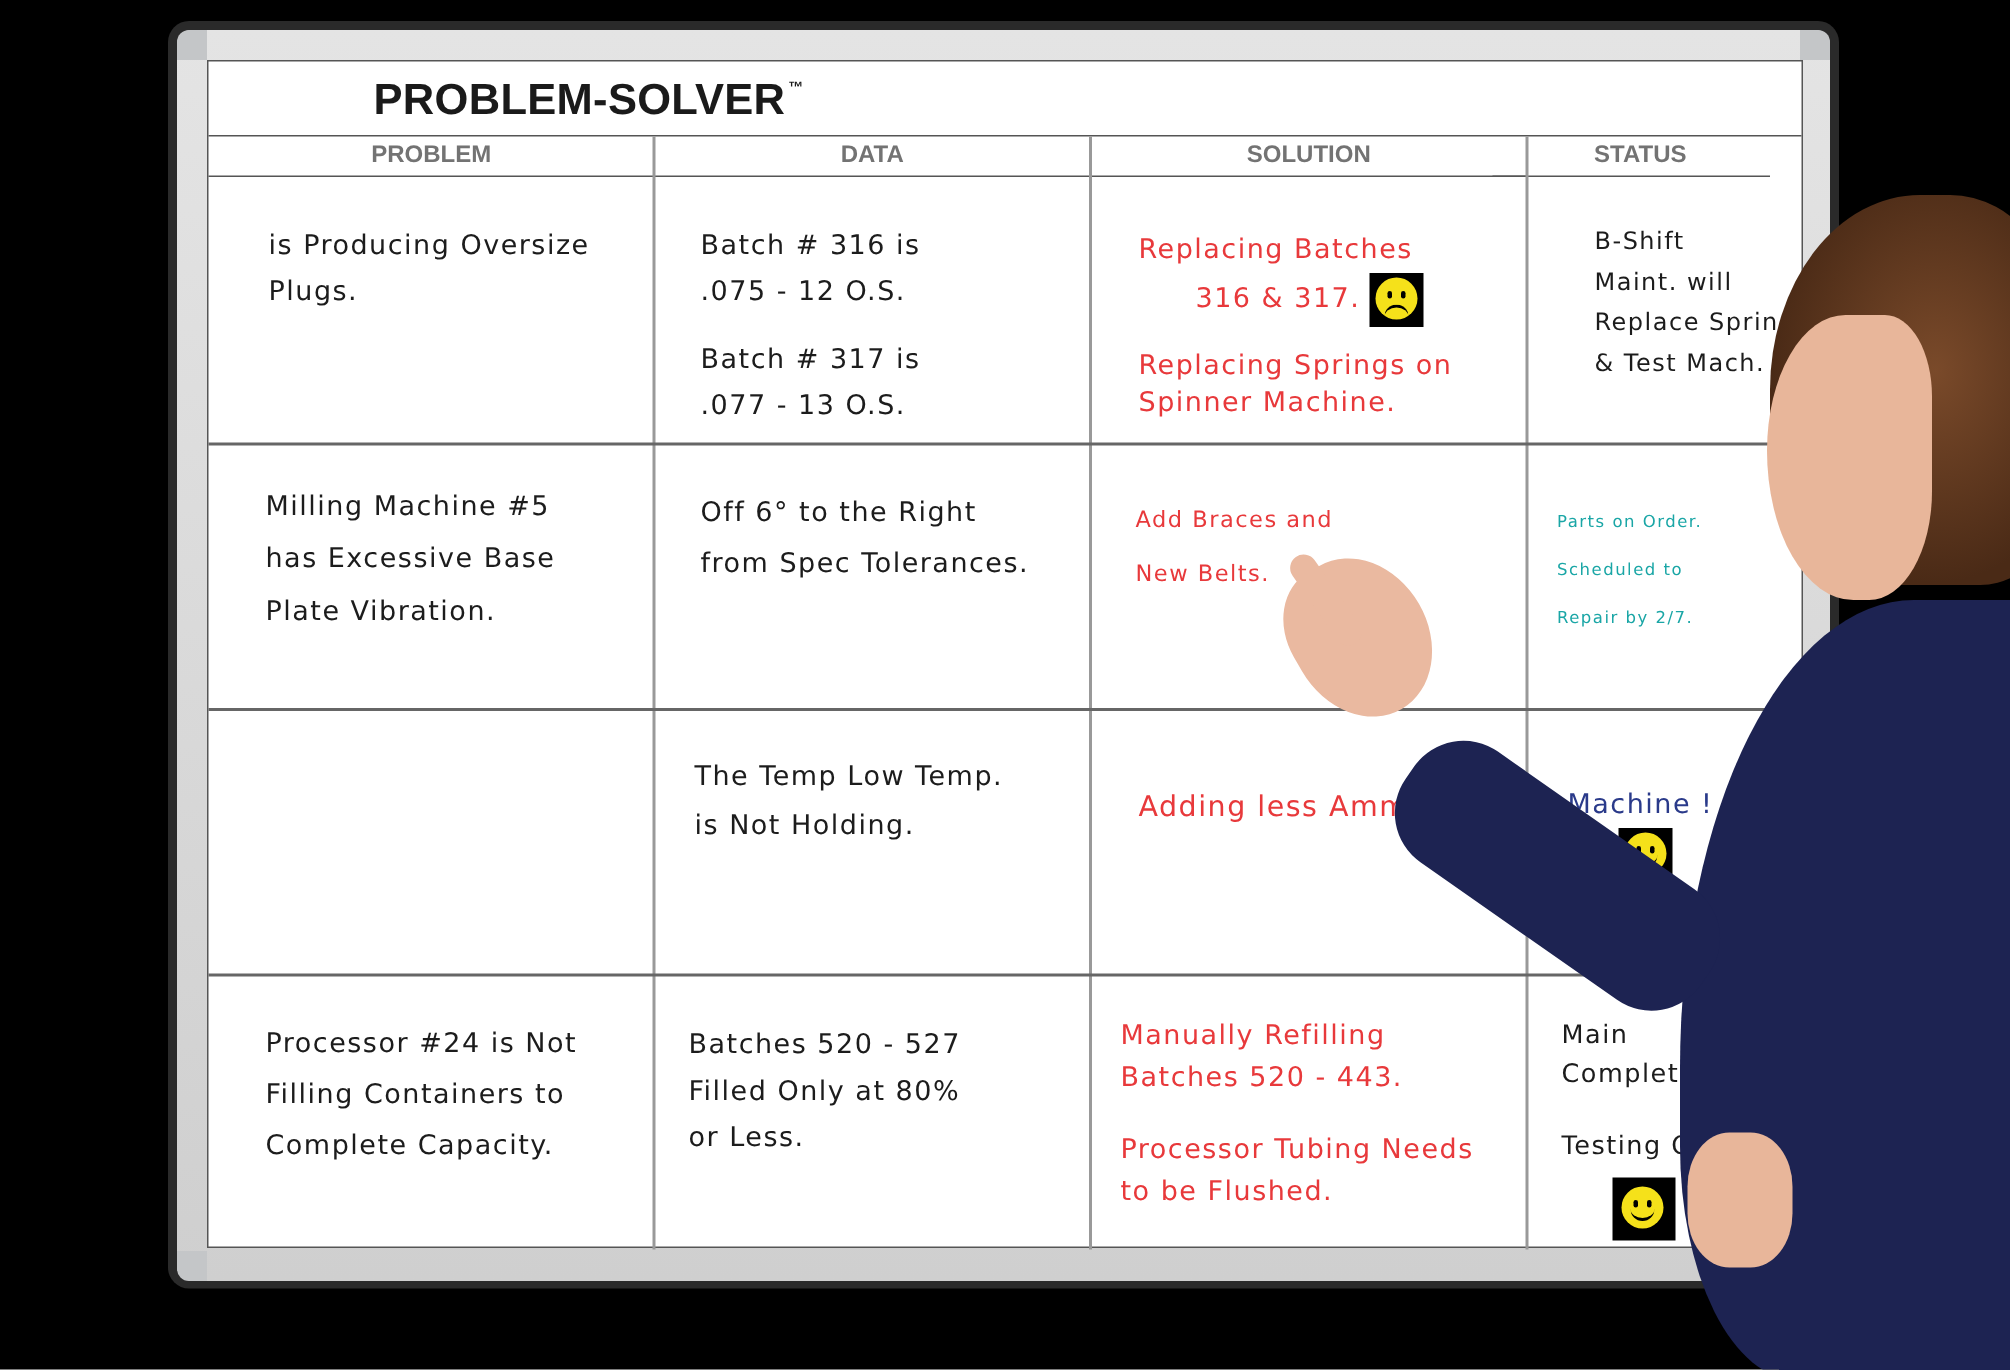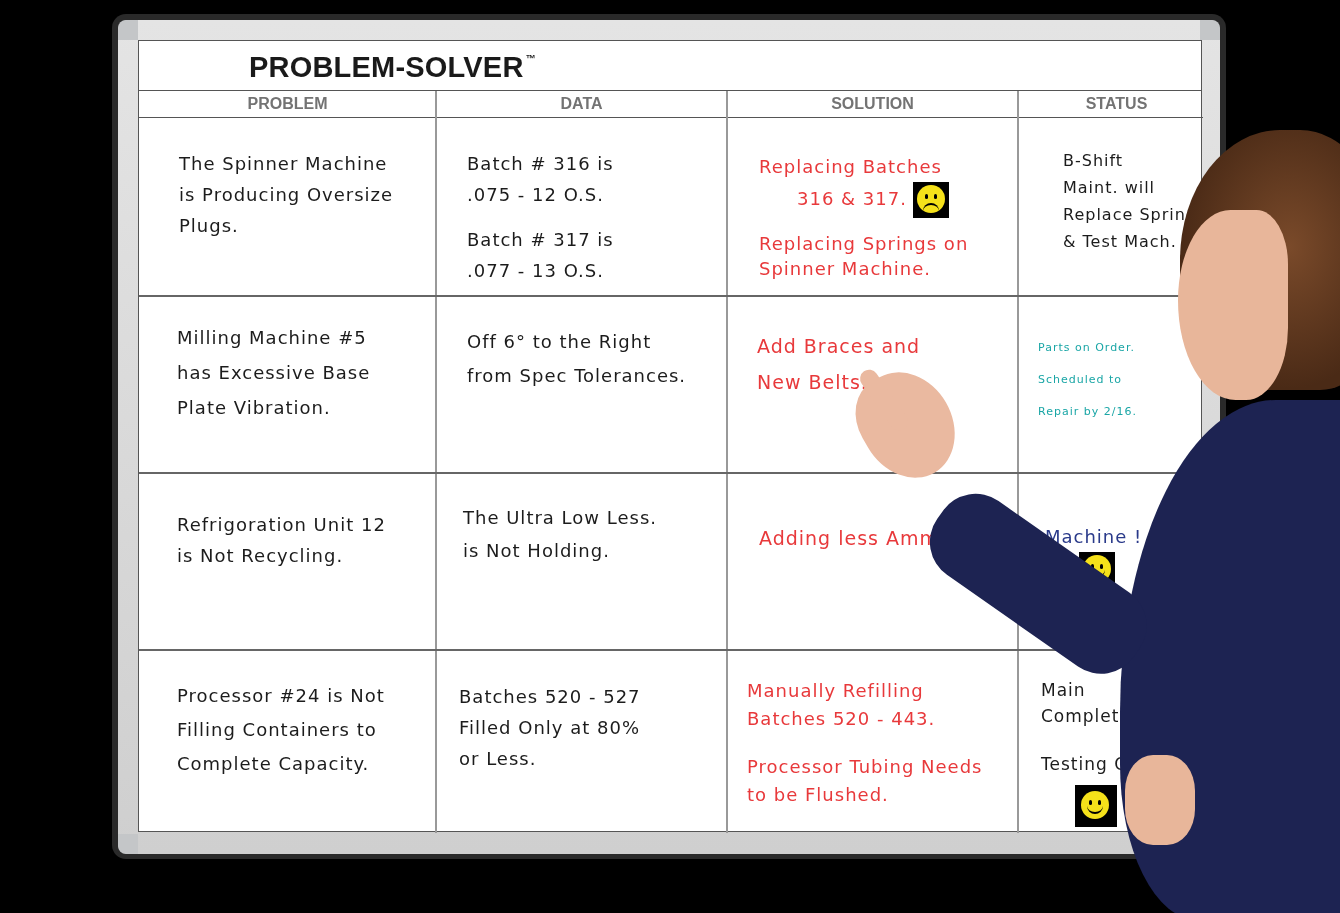--- a/index.html
+++ b/index.html
@@ -46,32 +46,31 @@
 </div>
 
 <div class="board">
   <div class="title-row">
     <div class="title"><span>PROBLEM-SOLVER</span><span class="tm">™</span></div>
   </div>
 
   <div class="hdr" style="left:0;width:297px;">PROBLEM</div>
   <div class="hdr" style="left:297px;width:291px;">DATA</div>
   <div class="hdr" style="left:588px;width:291px;">SOLUTION</div>
-  <div class="hdr" style="left:879px;width:185px;padding-left:12px;">STATUS</div>
+  <div class="hdr" style="left:856px;width:185px;padding-left:12px;">STATUS</div>
 
   <div class="vline" style="left:296px;"></div>
   <div class="vline" style="left:587px;"></div>
   <div class="vline" style="left:878px;"></div>
 
   <div class="hline" style="top:254px;"></div>
   <div class="hline" style="top:431px;"></div>
   <div class="hline" style="top:608px;"></div>
 
   <div class="cell" style="left:40px;top:107px;width:250px;">
-    <p>The Spinner Machine</p>
     <p>is Producing Oversize</p>
     <p>Plugs.</p>
   </div>
   <div class="cell" style="left:328px;top:107px;width:250px;">
     <p>Batch # 316 is</p>
     <p>.075 - 12 O.S.</p>
     <p style="height:14px;"></p>
     <p>Batch # 317 is</p>
     <p>.077 - 13 O.S.</p>
   </div>
@@ -95,36 +94,32 @@
 
   <div class="cell" style="left:38px;top:279px;width:250px;line-height:35px;">
     <p>Milling Machine #5</p>
     <p>has Excessive Base</p>
     <p>Plate Vibration.</p>
   </div>
   <div class="cell" style="left:328px;top:284px;width:260px;line-height:34px;">
     <p>Off 6° to the Right</p>
     <p>from Spec Tolerances.</p>
   </div>
-  <div class="cell red" style="left:618px;top:287px;width:260px;line-height:36px;font-size:19px;">
+  <div class="cell red" style="left:618px;top:287px;width:260px;line-height:36px;font-size:15px;">
     <p>Add Braces and</p>
     <p>New Belts.</p>
   </div>
   <div class="cell teal" style="left:899px;top:291px;width:170px;font-size:11px;line-height:32px;">
     <p>Parts on Order.</p>
     <p>Scheduled to</p>
-    <p>Repair by 2/16.</p>
+    <p>Repair by 2/7.</p>
   </div>
 
-  <div class="cell" style="left:38px;top:468px;width:260px;">
-    <p>Refrigoration Unit 12</p>
-    <p>is Not Recycling.</p>
-  </div>
   <div class="cell" style="left:324px;top:460px;width:260px;line-height:33px;">
-    <p>The Ultra Low Less.</p>
+    <p>The Temp Low Temp.</p>
     <p>is Not Holding.</p>
   </div>
   <div class="cell red" style="left:620px;top:482px;width:260px;font-size:19px;">
     <p>Adding less Ammon</p>
   </div>
   <div class="cell navy" style="left:906px;top:480px;width:160px;font-size:18px;">
     <p>Machine !</p>
     <span class="smiley" style="margin-left:34px;"><span class="face">
           <span class="eye" style="left:8px;"></span>
           <span class="eye" style="left:17px;"></span>

